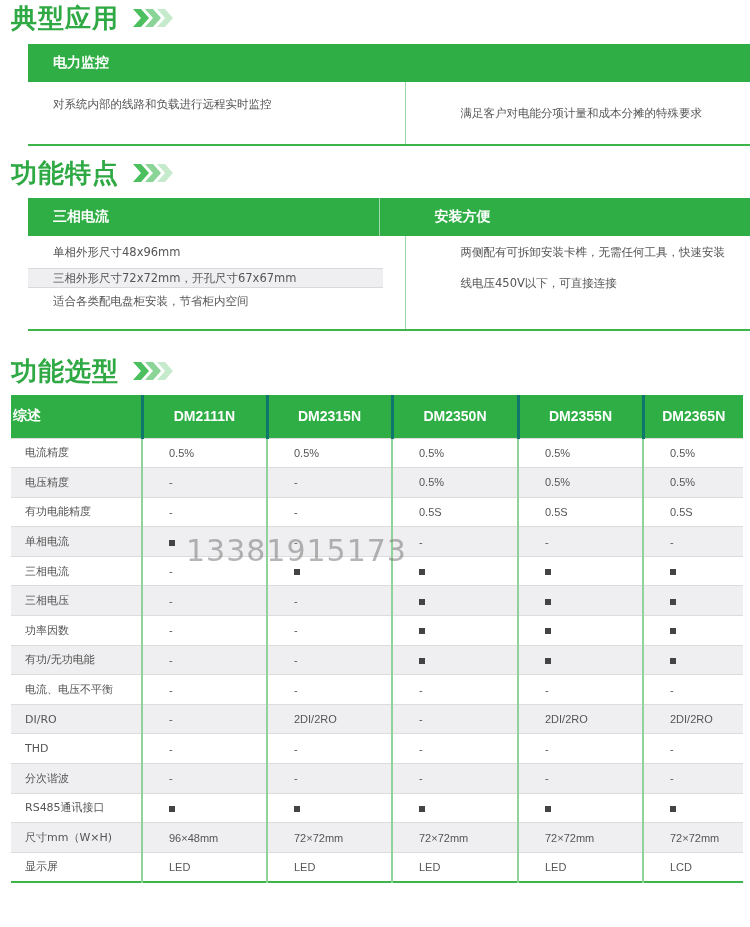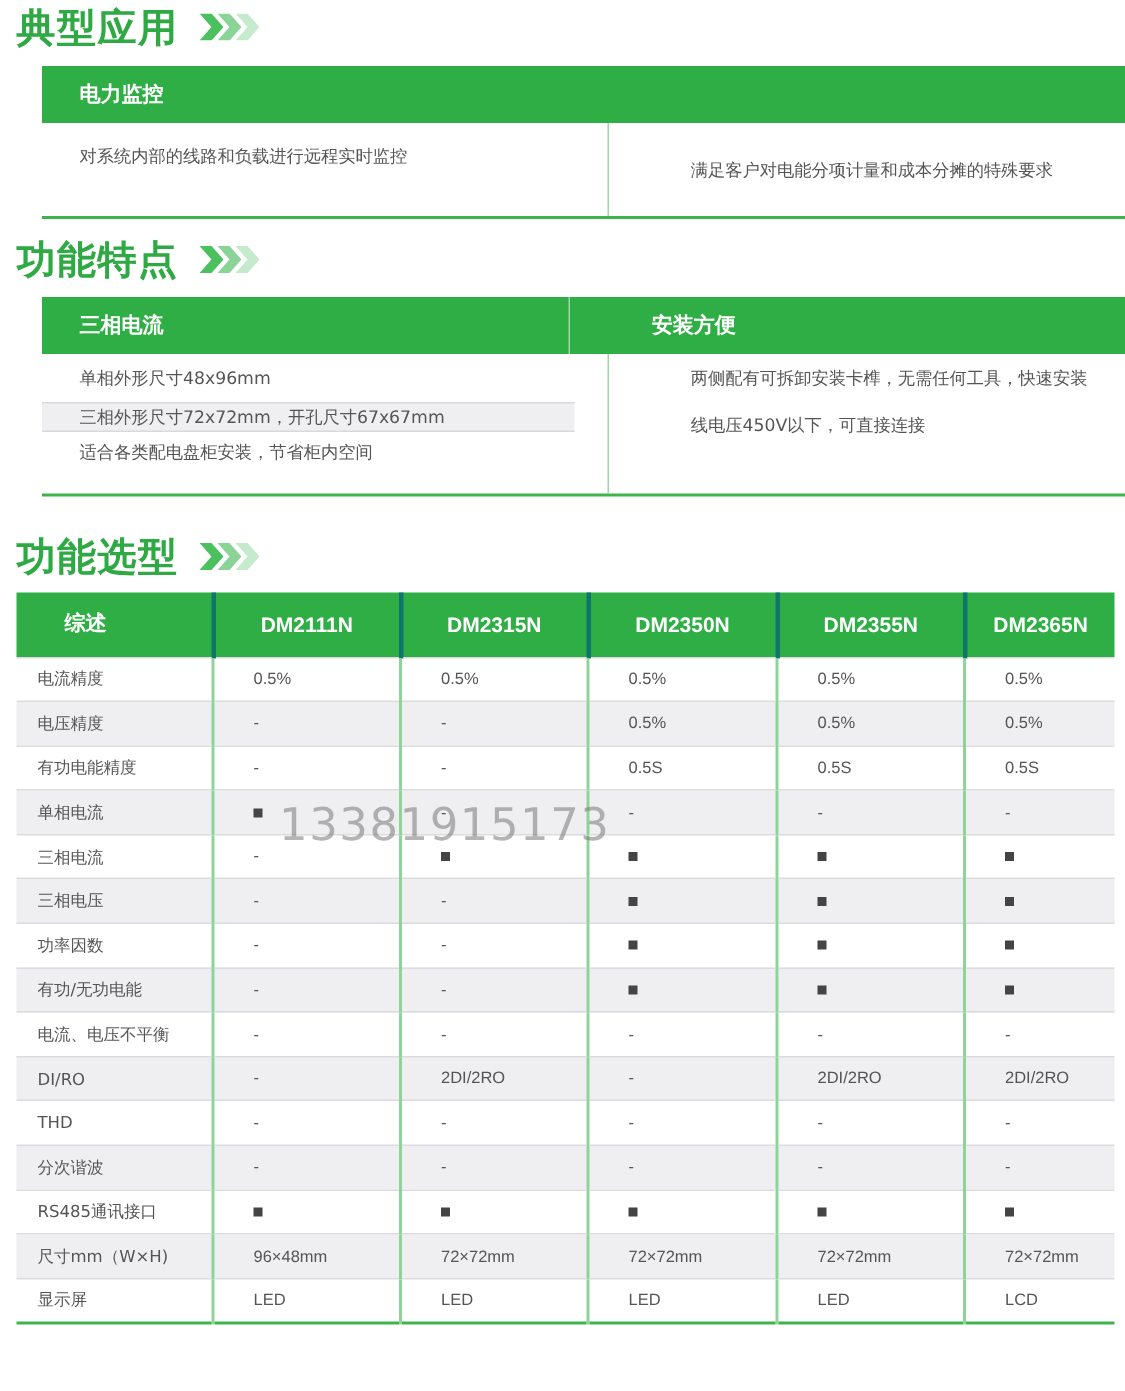--- a/index.html
+++ b/index.html
@@ -41,21 +41,21 @@
 
     .spec-table {
       position: absolute; left: 11px; top: 395px; width: 732px;
       border-collapse: collapse; table-layout: fixed;
       border-bottom: 2px solid #3db54a;
     }
     .spec-table th {
       background: #2eae44; color: #fff; font-size: 14px; font-weight: bold; height: 43px;
       text-align: center; border-left: 3px solid #0f766e;
     }
-    .spec-table th:first-child { text-align: left; padding-left: 32px; border-left: none; font-family: "DejaVu Sans", sans-serif; }
+    .spec-table th:first-child { text-align: left; padding-left: 2px; border-left: none; font-family: "DejaVu Sans", sans-serif; }
     .spec-table td {
       height: 29.6px; font-size: 11px; color: #555; padding-left: 26px;
       border-left: 2px solid #8fd39a; border-top: 1px solid #dcdcdf;
     }
     .spec-table td:first-child { padding-left: 14px; border-left: none; font-family: "DejaVu Sans", sans-serif; font-size: 11px; }
     .spec-table tr:nth-child(even) td { background: #efeff1; }
     .spec-table .mark { display: inline-block; width: 6px; height: 6px; background: #444; vertical-align: middle; }
 
     .watermark {
       position: absolute; left: 186px; top: 533px; font-size: 30px; color: rgba(120,120,120,0.55);

